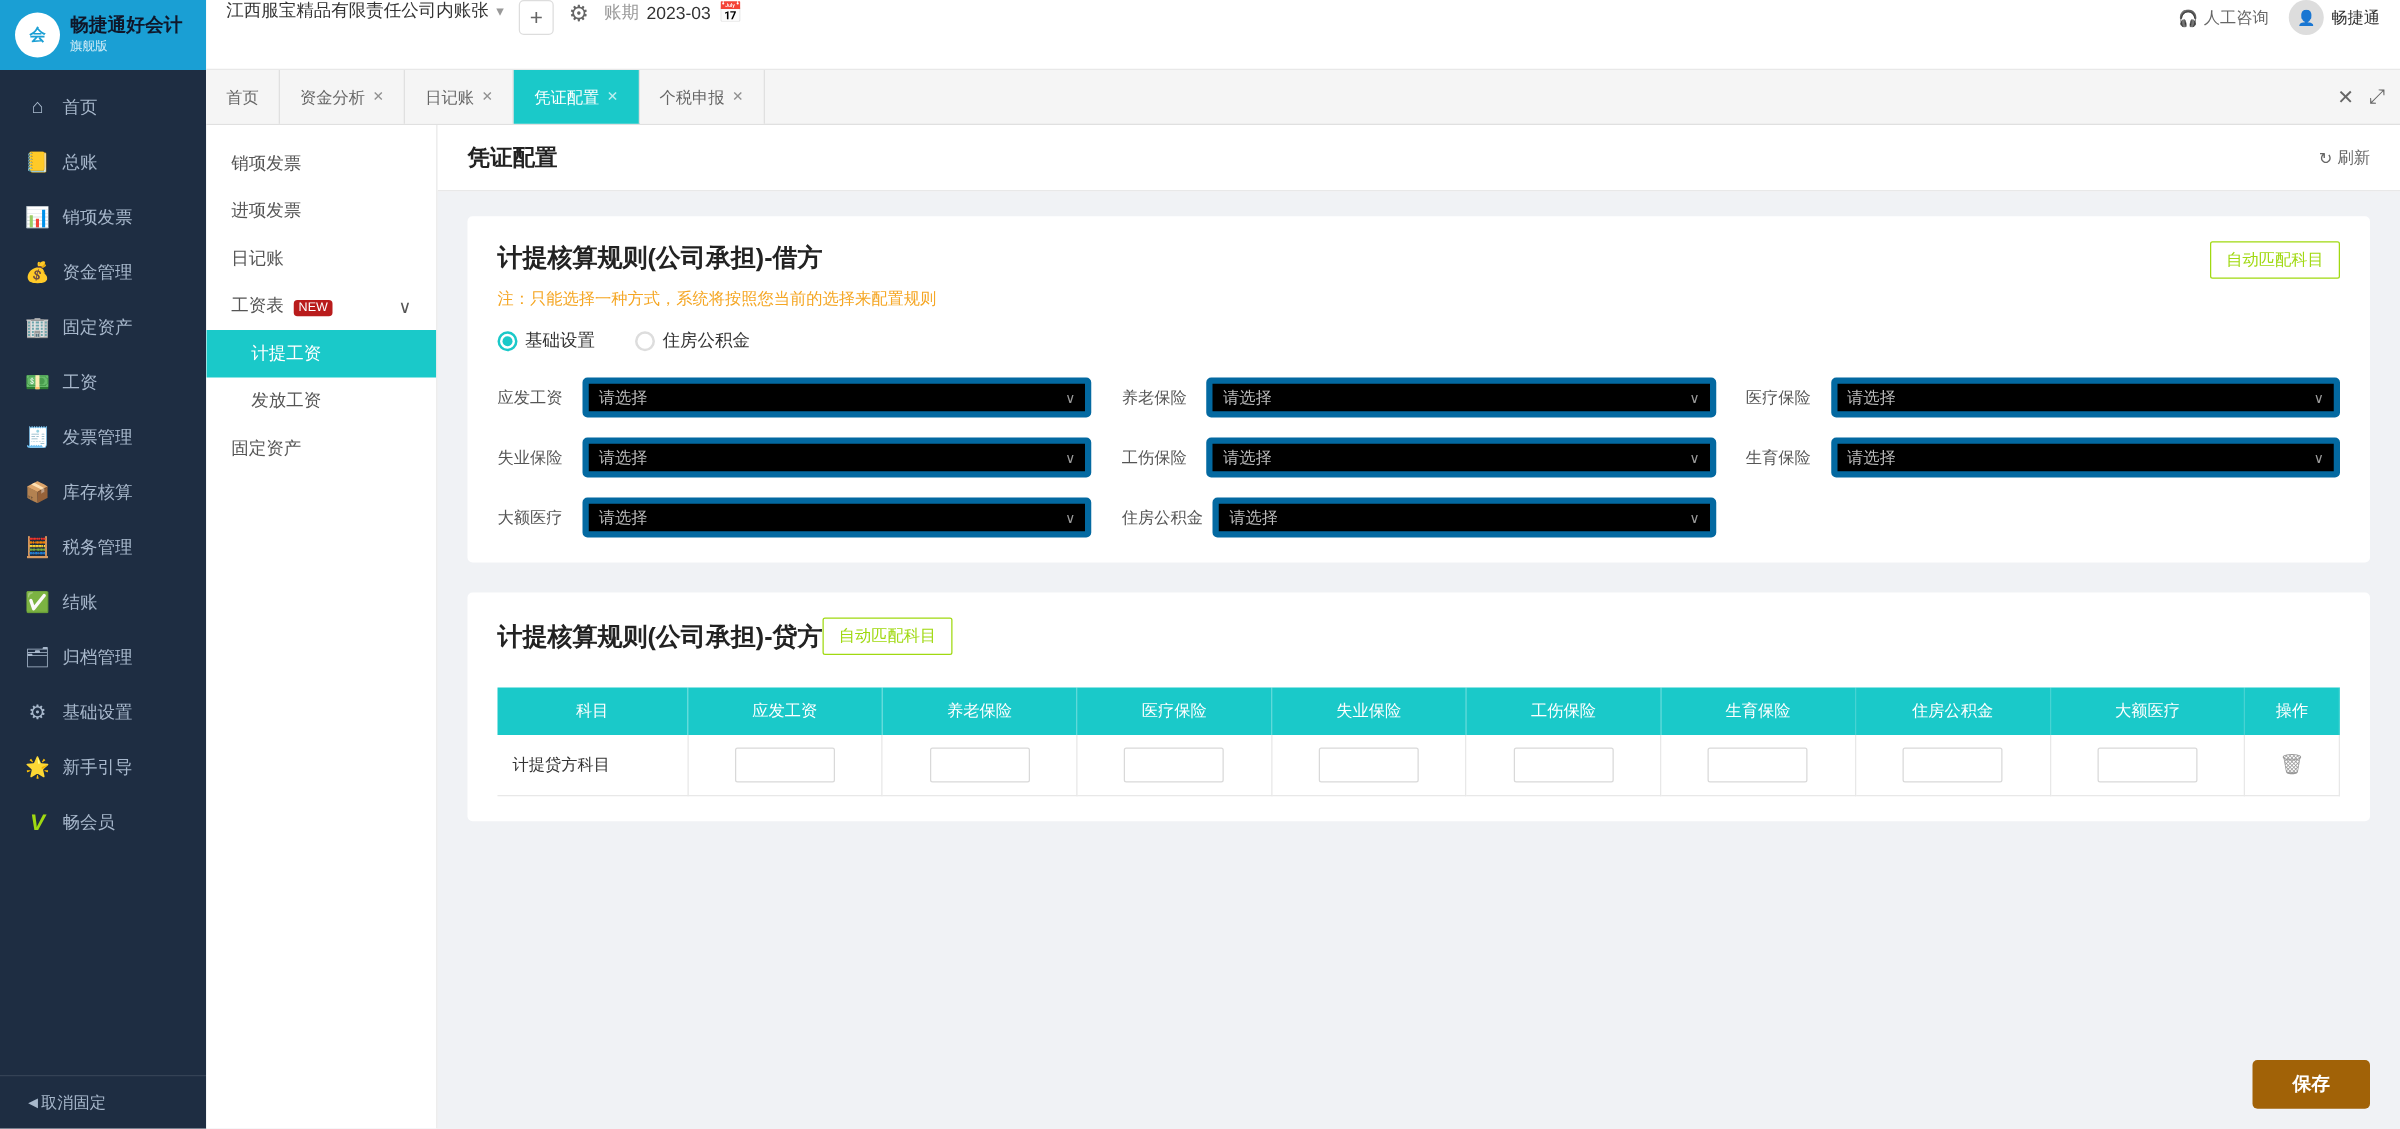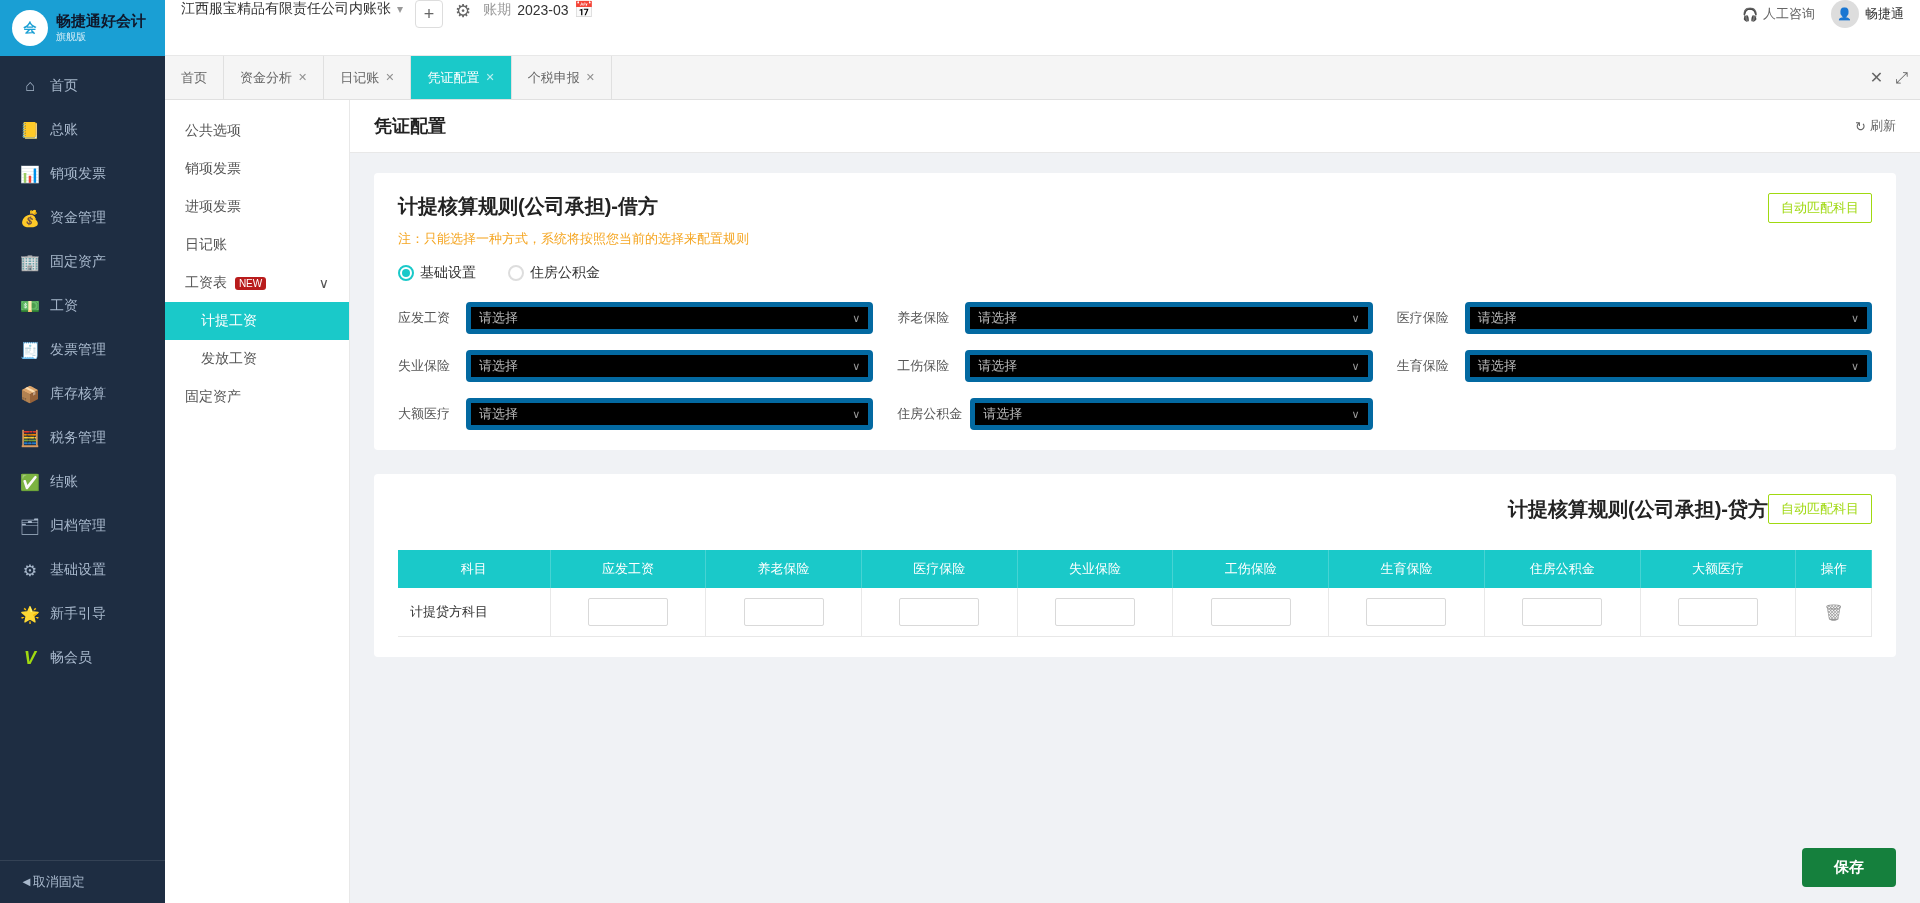--- a/index.html
+++ b/index.html
@@ -402,21 +402,21 @@
 
     
     .save-area {
       position: fixed;
       bottom: 0;
       right: 0;
       padding: 16px 24px;
       background: transparent;
     }
     .save-btn {
-      background: #15803d;
+      background: #a16207;
       color: white;
       border: none;
       padding: 10px 32px;
       font-size: 15px;
       border-radius: 4px;
       cursor: pointer;
       font-weight: bold;
     }
   </style>
 </head>
@@ -545,23 +545,20 @@
     </div>
     <div class="tabbar-controls">
       <span class="tabbar-btn">✕</span>
       <span class="tabbar-btn">⤢</span>
     </div>
   </div>
 
   <div class="content">
 
     <div class="sec-sidebar">
-      <div class="sec-item">
-        <span>公共选项</span>
-      </div>
       <div class="sec-item">
         <span>销项发票</span>
       </div>
       <div class="sec-item">
         <span>进项发票</span>
       </div>
       <div class="sec-item">
         <span>日记账</span>
       </div>
       <div class="sec-item-parent">
@@ -673,21 +670,21 @@
               <div class="form-select">
                 <span style="color:#bbb;">请选择</span>
                 <span class="form-select-arrow">∨</span>
               </div>
             </div>
             <div class="form-item"></div>
           </div>
         </div>
 
         <div class="section">
-          <div style="display:flex;justify-content:flex-end;align-items:center;">
+          <div style="display:flex;justify-content:flex-start;align-items:center;">
             <div class="section-title">计提核算规则(公司承担)-贷方</div>
             <button class="auto-match-btn">自动匹配科目</button>
           </div>
           <table class="data-table">
             <thead>
               <tr>
                 <th>科目</th>
                 <th>应发工资</th>
                 <th>养老保险</th>
                 <th>医疗保险</th>

